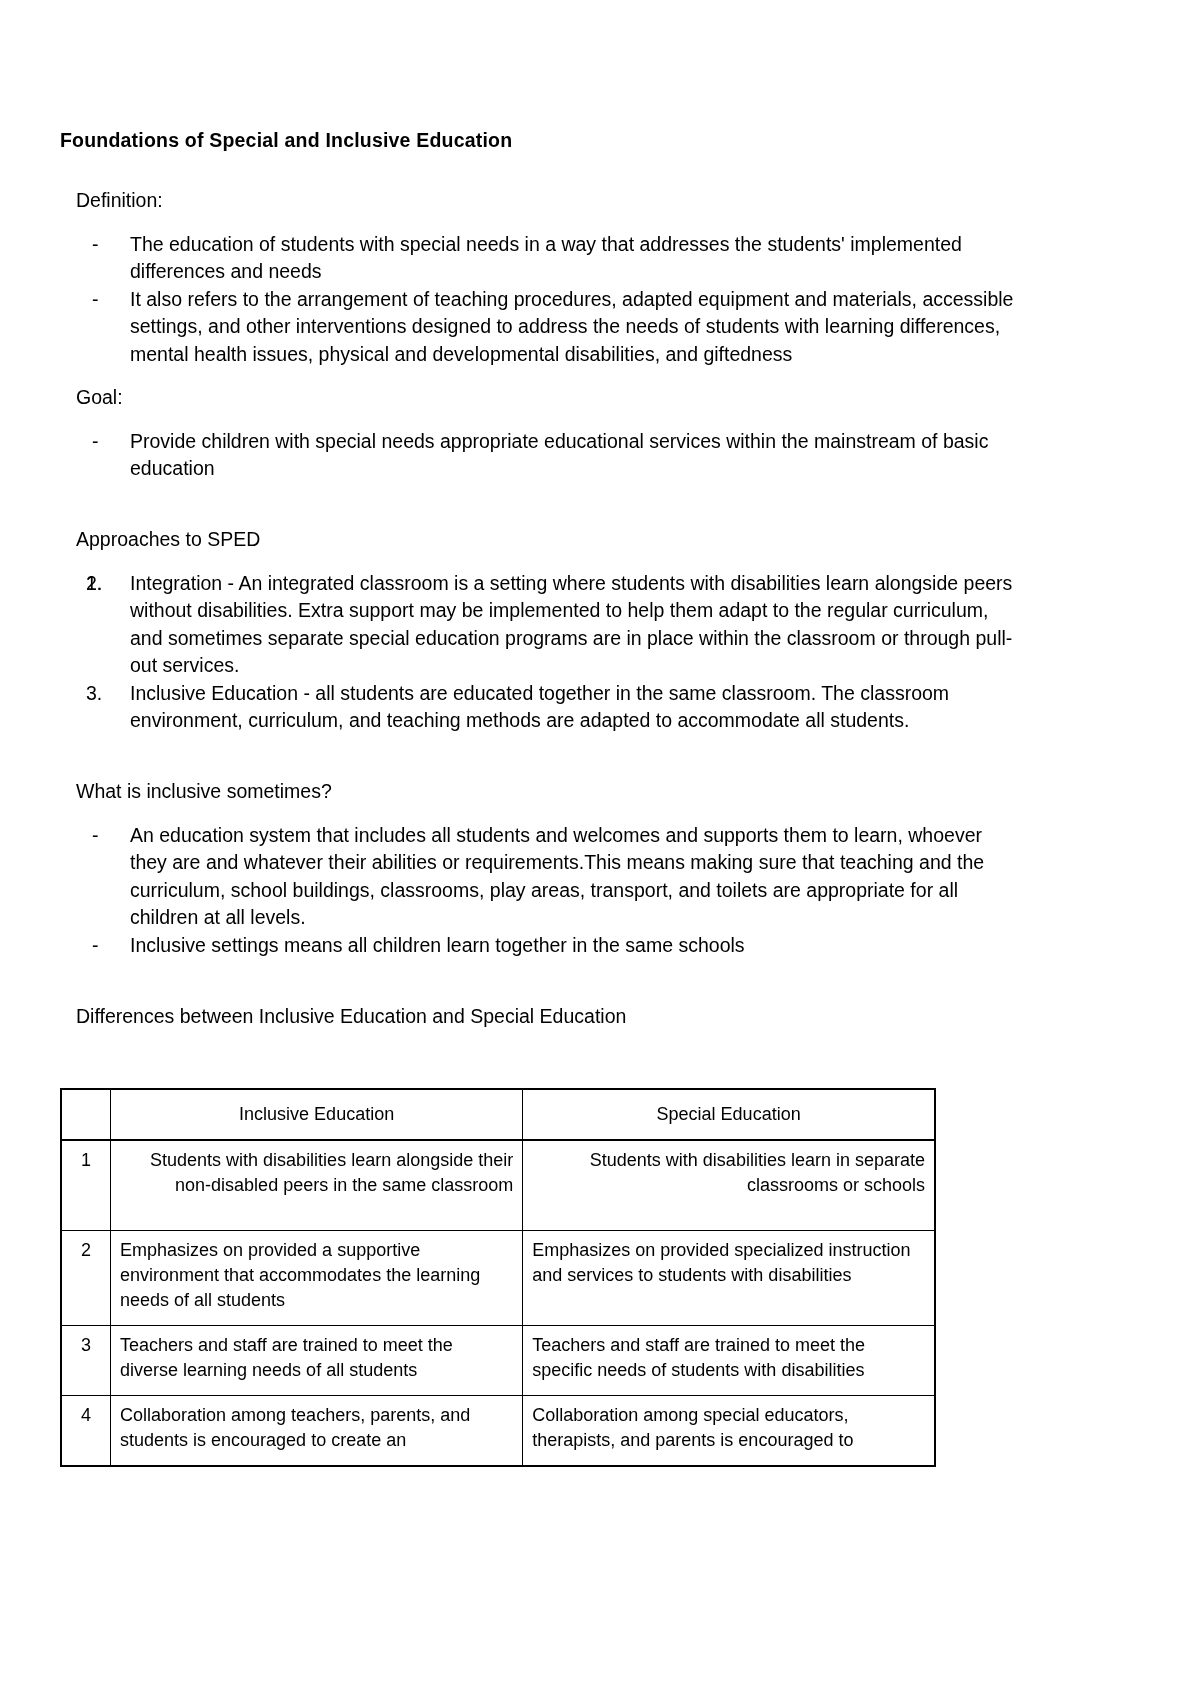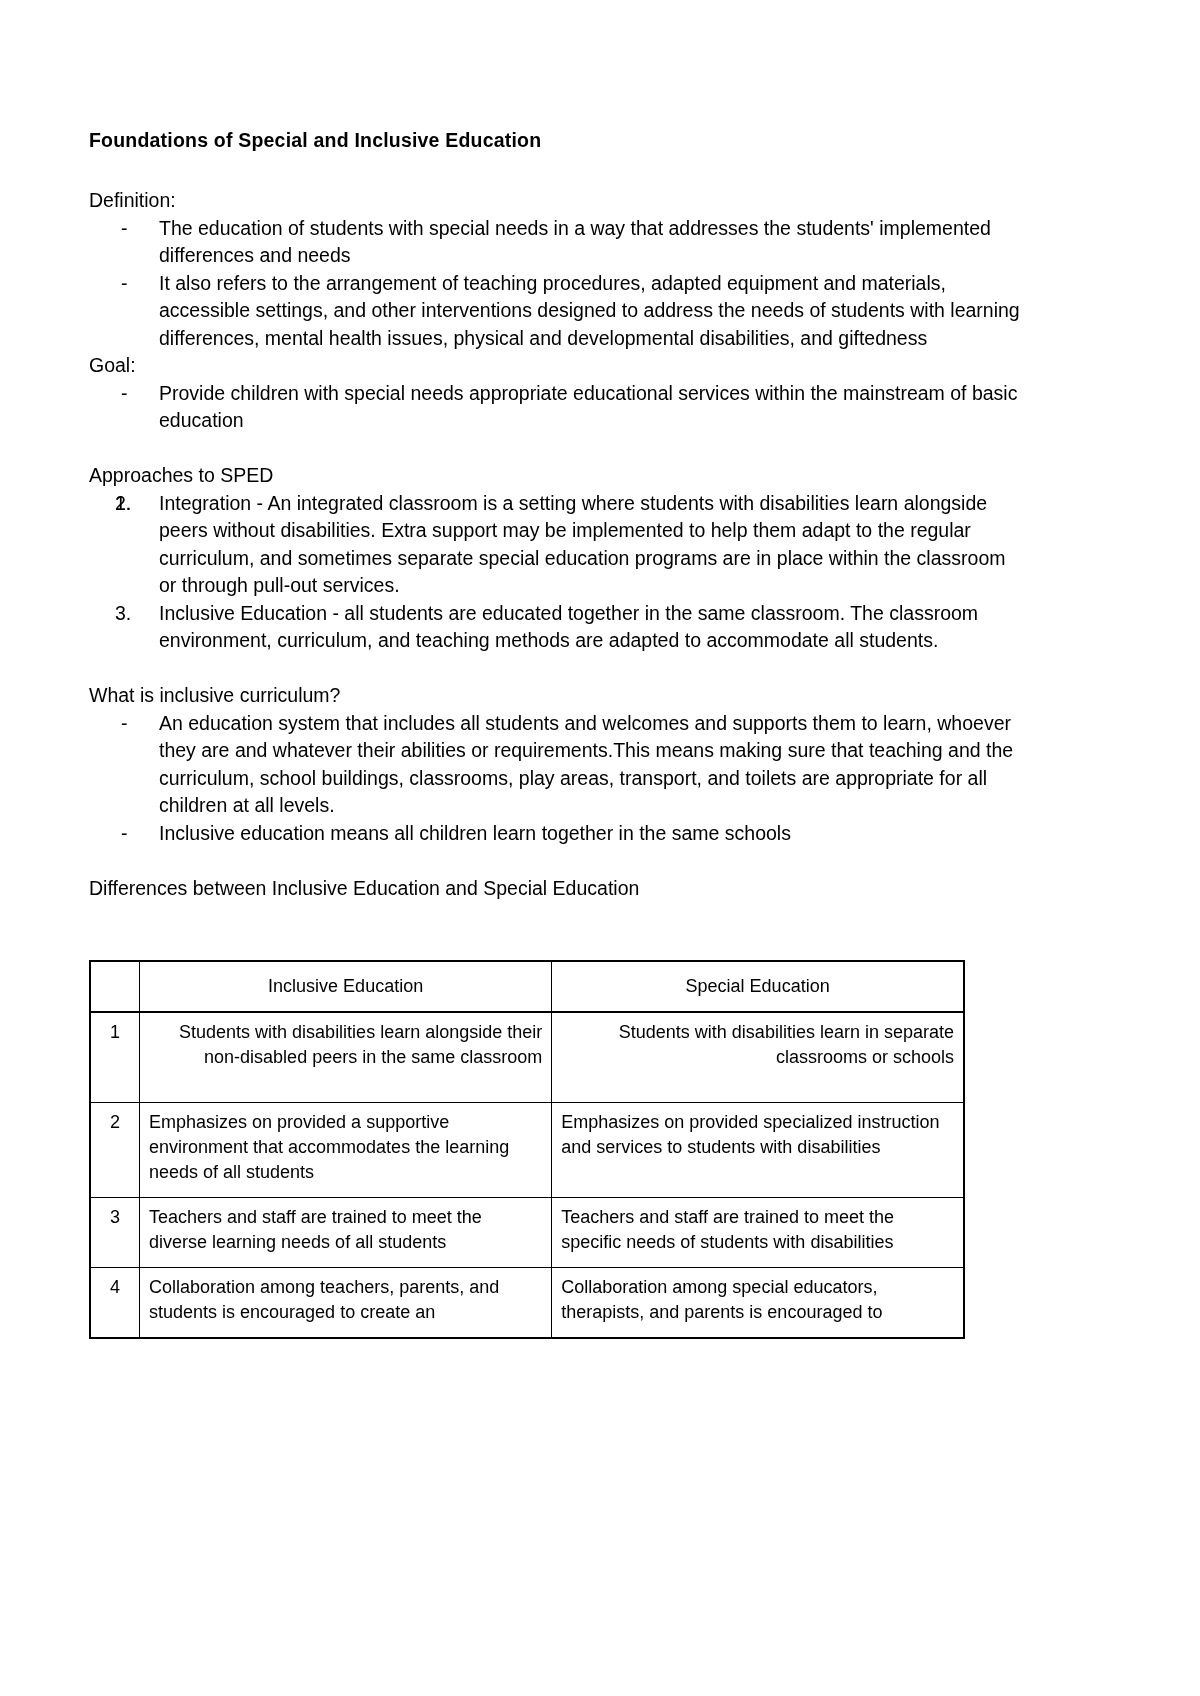--- a/index.html
+++ b/index.html
@@ -10,34 +10,34 @@
   body {
     font-family: "Liberation Sans", sans-serif;
     color: #000000;
   }
   .page {
     position: relative;
     width: 1200px;
     height: 1696px;
     background: #ffffff;
     box-sizing: border-box;
-    padding: 128px 180px 0 89px;
+    padding: 128px 180px 0 60px;
     overflow: hidden;
   }
   .doc-title {
     font-size: 19.5px;
     font-weight: bold;
     letter-spacing: 0.2px;
     margin: 0 0 34px 0;
     line-height: 1.3;
   }
   .section-head {
     font-size: 19.5px;
     line-height: 27.5px;
-    margin: 0;
+    margin: 16px;
   }
   .spacer-line {
     height: 27.5px;
   }
   ul.dash-list, ol.num-list {
     margin: 0;
     padding: 0;
     list-style: none;
   }
   ul.dash-list > li, ol.num-list > li {
@@ -133,29 +133,29 @@
       <span>Integration - An integrated classroom is a setting where students with disabilities learn alongside peers without disabilities. Extra support may be implemented to help them adapt to the regular curriculum, and sometimes separate special education programs are in place within the classroom or through pull-out services.</span>
     </li>
     <li>
       <span class="marker">3.</span>
       <span>Inclusive Education - all students are educated together in the same classroom. The classroom environment, curriculum, and teaching methods are adapted to accommodate all students.</span>
     </li>
   </ol>
 
   <div class="spacer-line"></div>
 
-  <p class="section-head">What is inclusive curriculum?</p>
+  <p class="section-head">What is inclusive sometimes?</p>
   <ul class="dash-list">
     <li>
       <span class="marker">-</span>
       <span>An education system that includes all students and welcomes and supports them to learn, whoever they are and whatever their abilities or requirements.This means making sure that teaching and the curriculum, school buildings, classrooms, play areas, transport, and toilets are appropriate for all children at all levels.</span>
     </li>
     <li>
       <span class="marker">-</span>
-      <span>Inclusive education means all children learn together in the same schools</span>
+      <span>Inclusive settings means all children learn together in the same schools</span>
     </li>
   </ul>
 
   <div class="spacer-line"></div>
 
   <p class="section-head">Differences between Inclusive Education and Special Education</p>
 
   <div class="tbl-wrap">
     <table class="diff-table">
       <thead>

